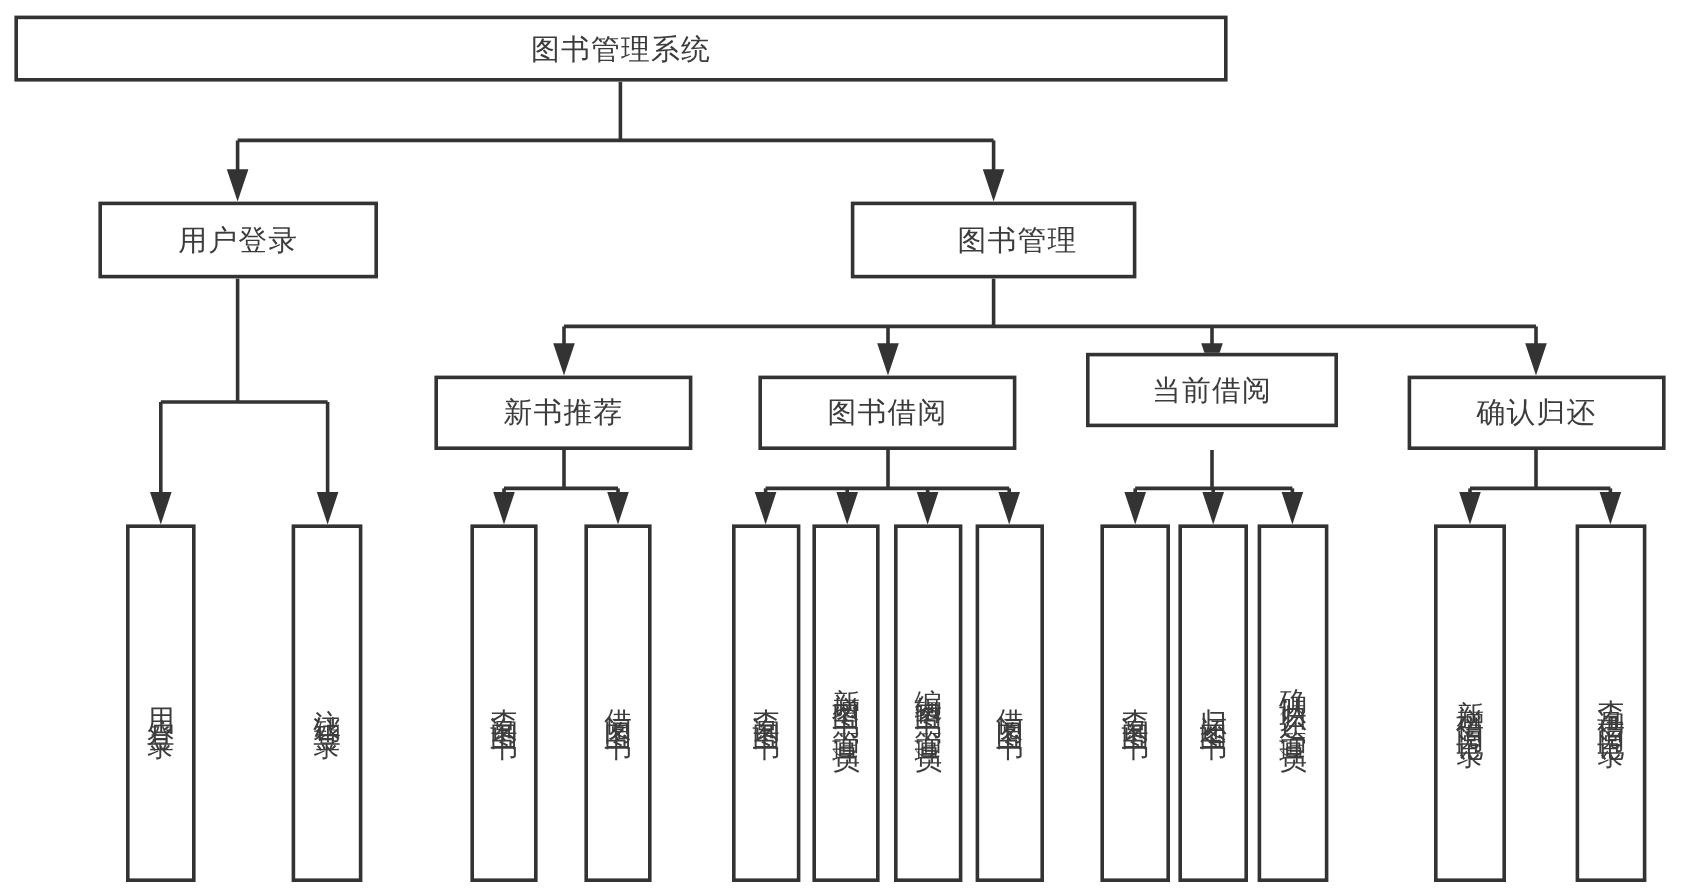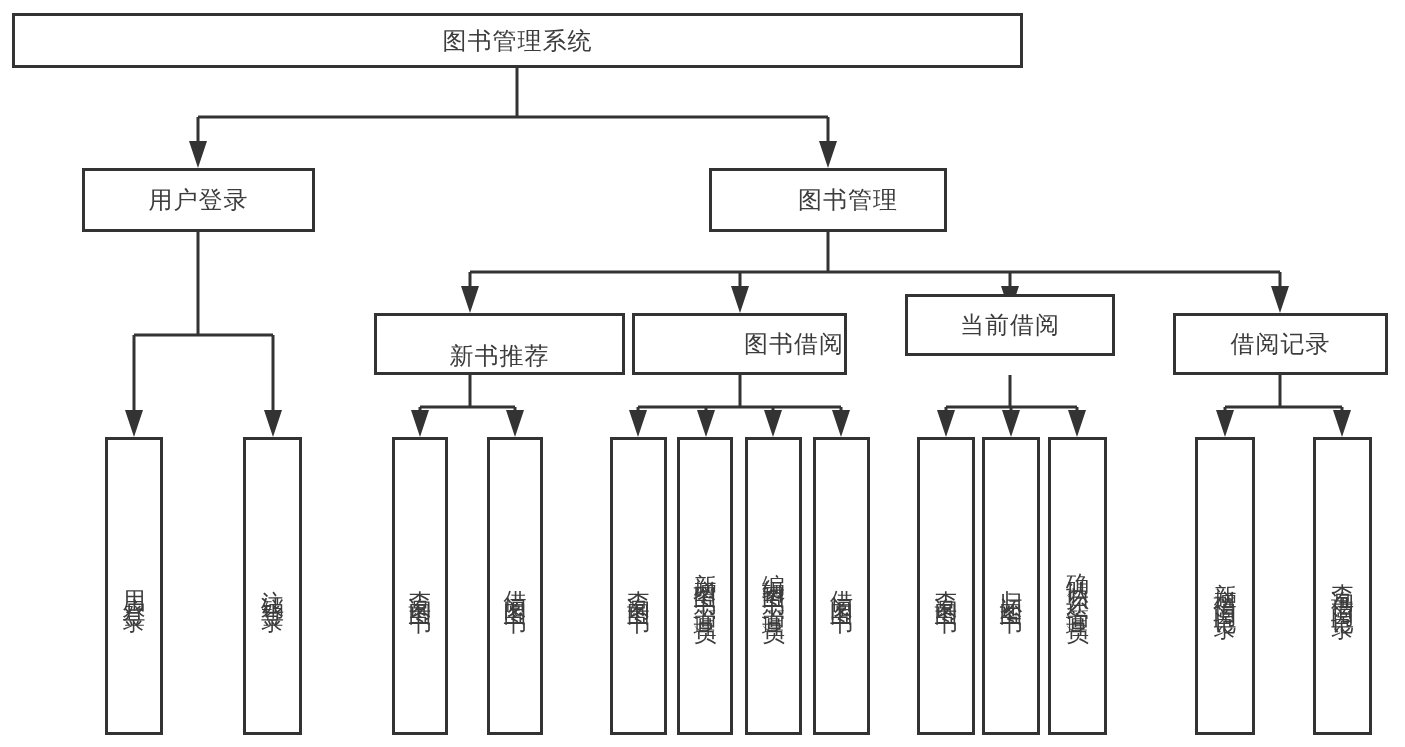--- a/index.html
+++ b/index.html
@@ -36,22 +36,22 @@
     writing-mode: vertical-rl;
     text-orientation: mixed;
     font-size: 23px;
     letter-spacing: 7px;
     line-height: 1;
   }
   
   .n-root            { left: 12px;   top: 13px;  width: 1011px; height: 55px; }
   .n-user-login      { left: 82px;   top: 168px; width: 233px;  height: 64px; }
   .n-book-mgmt       { left: 709px;  top: 168px; width: 238px;  height: 64px; padding-left: 40px; }
-  .n-new-book        { left: 374px;  top: 313px; width: 251px;  height: 62px; align-items: flex-end; }
-  .n-book-borrow     { left: 632px;  top: 313px; width: 215px;  height: 62px; justify-content: flex-end; }
+  .n-new-book        { left: 362px;  top: 313px; width: 215px;  height: 62px; }
+  .n-book-borrow     { left: 632px;  top: 313px; width: 215px;  height: 62px; }
   .n-current-borrow  { left: 905px;  top: 294px; width: 210px;  height: 62px; }
   .n-borrow-record   { left: 1173px; top: 313px; width: 215px;  height: 62px; }
   
   .vbox { top: 437px; height: 298px; }
   .n-leaf-login          { left: 105px;  width: 58px; }
   .n-leaf-logout         { left: 243px;  width: 59px; }
   .n-leaf-query1         { left: 392px;  width: 56px; }
   .n-leaf-borrow1        { left: 487px;  width: 56px; }
   .n-leaf-query2         { left: 610px;  width: 57px; }
   .n-leaf-add-book       { left: 677px;  width: 56px; }
@@ -167,21 +167,21 @@
   <div class="node hbox n-new-book">
     <span>新书推荐</span>
   </div>
   <div class="node hbox n-book-borrow">
     <span>图书借阅</span>
   </div>
   <div class="node hbox n-current-borrow">
     <span>当前借阅</span>
   </div>
   <div class="node hbox n-borrow-record">
-    <span>借阅记录</span>
+    <span>确认归还</span>
   </div>
 
   <div class="node vbox n-leaf-login">
     <span>用户登录</span>
   </div>
   <div class="node vbox n-leaf-logout">
     <span>注销登录</span>
   </div>
   <div class="node vbox n-leaf-query1">
     <span>查询图书</span>

